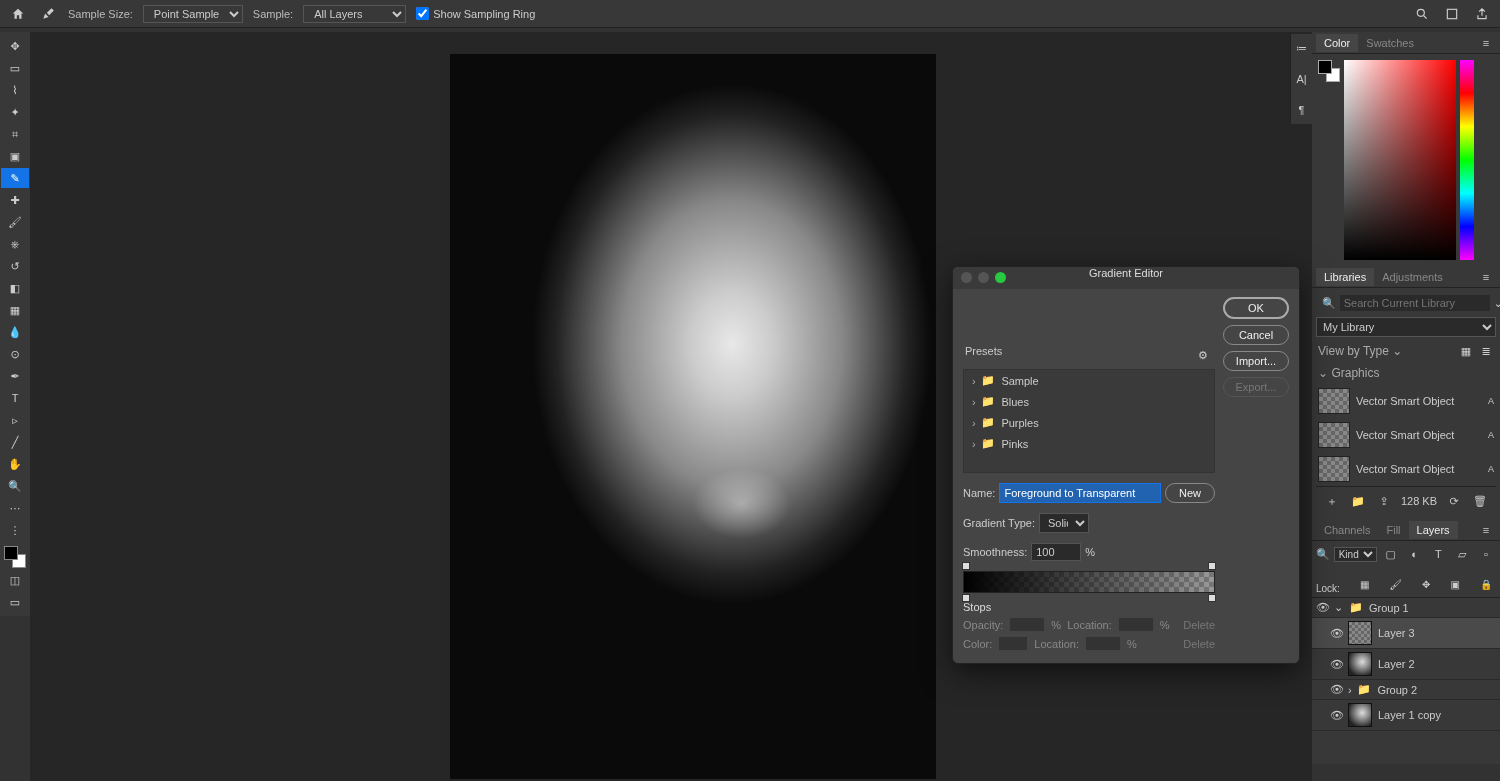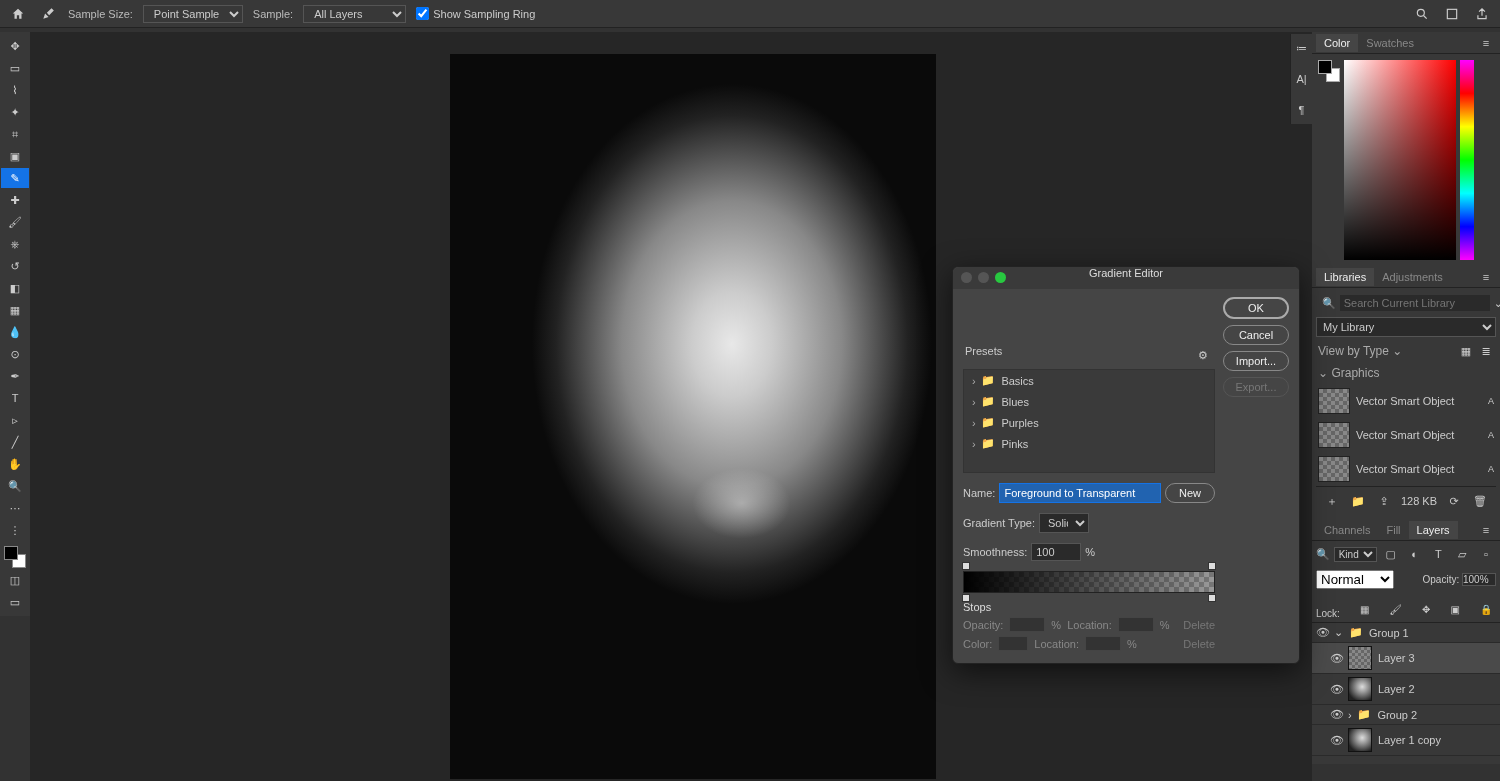--- a/index.html
+++ b/index.html
@@ -256,24 +256,20 @@
   </div>
   <div class="layers-ctrl">
     <span>🔍</span>
     <select><option>Kind</option></select>
     <span class="icon-btn">▢</span>
     <span class="icon-btn">◐</span>
     <span class="icon-btn">T</span>
     <span class="icon-btn">▱</span>
     <span class="icon-btn">▫</span>
   </div>
-  <div class="layers-row2">
-    <select style="width:78px"><option>Normal</option></select>
-    <span><span>Opacity:</span> <input value="100%" style=""></span>
-  </div>
   <div class="lock-row">
     <span>Lock:</span>
     <span class="icon-btn">▦</span>
     <span class="icon-btn">🖌</span>
     <span class="icon-btn">✥</span>
     <span class="icon-btn">▣</span>
     <span class="icon-btn">🔒</span>
     <span style="margin-left:auto"><span>Fill:</span> <input style="width: 34px; background: rgb(42, 42, 42); border: 1px solid rgb(85, 85, 85); color: rgb(204, 204, 204); font-size: 10px;" value="100%"></span>
   </div>
   <div>
@@ -318,21 +314,21 @@
   </div>
   <div class="dialog-body">
     <div class="dialog-left">
       <div class="presets-header">
         <span>Presets</span>
         <span class="icon-btn">⚙</span>
       </div>
       <div class="presets-box">
         <div class="preset-folder">
             <span>📁</span>
-            <span>Basics</span>
+            <span>Sample</span>
           </div>
         <div class="preset-folder">
             <span>📁</span>
             <span>Blues</span>
           </div>
         <div class="preset-folder">
             <span>📁</span>
             <span>Purples</span>
           </div>
         <div class="preset-folder">

